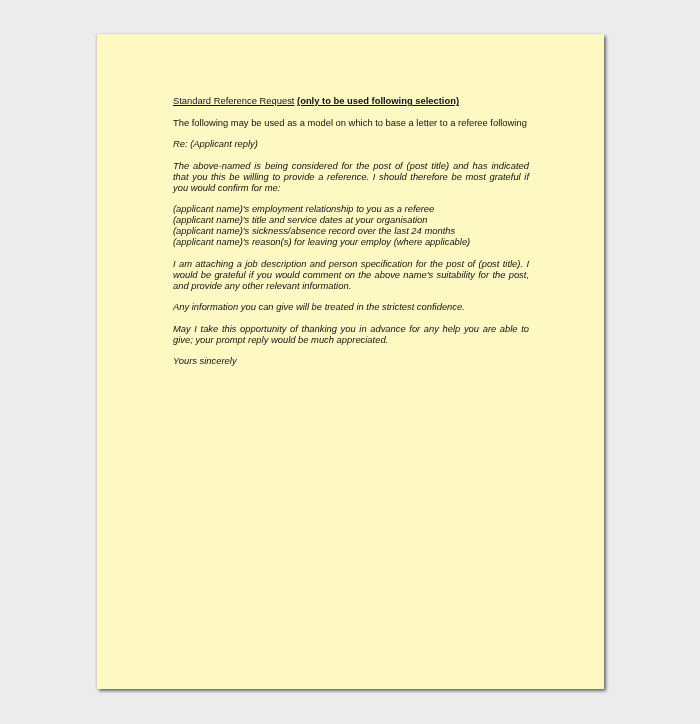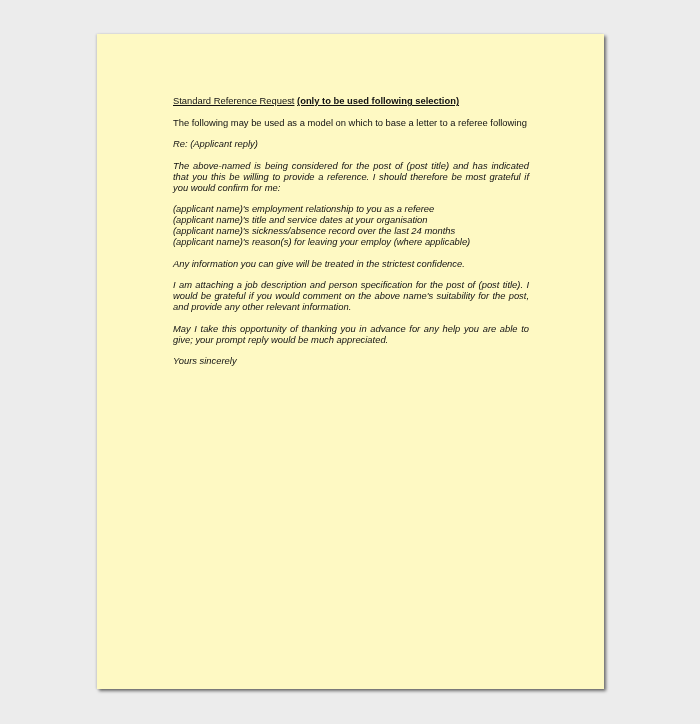--- a/index.html
+++ b/index.html
@@ -52,22 +52,22 @@
 
     <p class="it just">The above-named is being considered for the post of (post title) and has indicated that you this be willing to provide a reference.  I should therefore be most grateful if you would confirm for me:</p>
 
     <p class="it">
       <span class="line">(applicant name)'s employment relationship to you as a referee</span>
       <span class="line">(applicant name)'s title and service dates at your organisation</span>
       <span class="line">(applicant name)'s sickness/absence record over the last 24 months</span>
       <span class="line">(applicant name)'s reason(s) for leaving your employ (where applicable)</span>
     </p>
 
+    <p class="it just">I am attaching a job description and person specification for the post of (post title). I would be grateful if you would comment on the above name's suitability for the post, and provide any other relevant information.</p>
+
     <p class="it">Any information you can give will be treated in the strictest confidence.</p>
-
-    <p class="it just">I am attaching a job description and person specification for the post of (post title). I would be grateful if you would comment on the above name's suitability for the post, and provide any other relevant information.</p>
 
     <p class="it just">May I take this opportunity of thanking you in advance for any help you are able to give; your prompt reply would be much appreciated.</p>
 
     <p class="it">Yours sincerely</p>
 
   </div>
 </div>
 
 </body></html>

